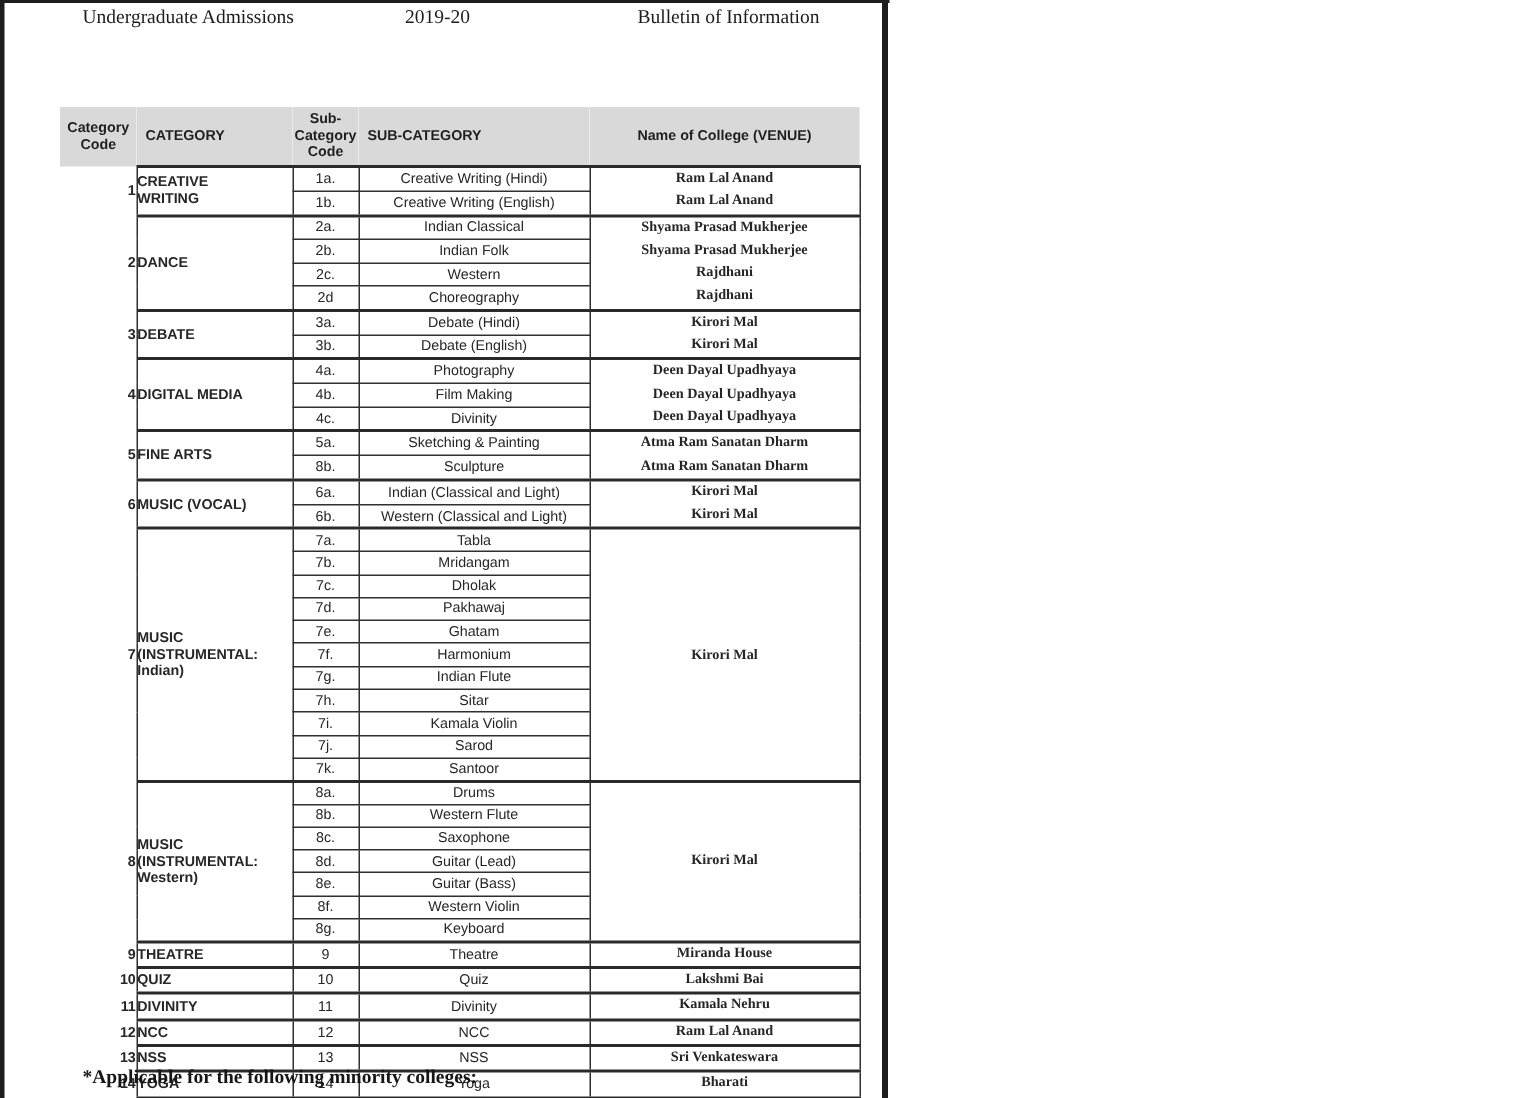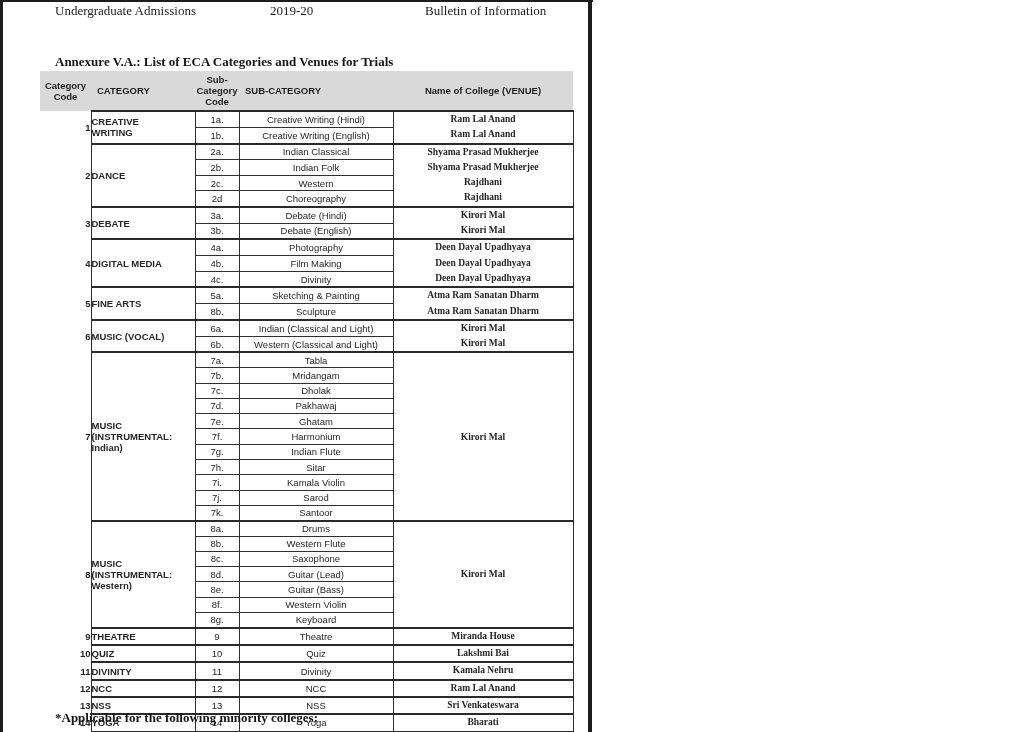--- a/index.html
+++ b/index.html
@@ -47,21 +47,20 @@
 </head>
 <body>
 
 <div id="page">
   <div class="frame-top"></div>
 
   <div class="runhead rh-left">Undergraduate Admissions</div>
   <div class="runhead rh-center">2019-20</div>
   <div class="runhead rh-right">Bulletin of Information</div>
 
-  <div class="doc-title">Annexure V.A.: List of ECA Categories and Venues for Trials</div>
 
   <table class="eca">
     <colgroup>
       <col style="width:51px">
         <col style="width:104px">
         <col style="width:44px">
         <col style="width:154px">
         <col style="width:180px">
     </colgroup>
     <thead>

